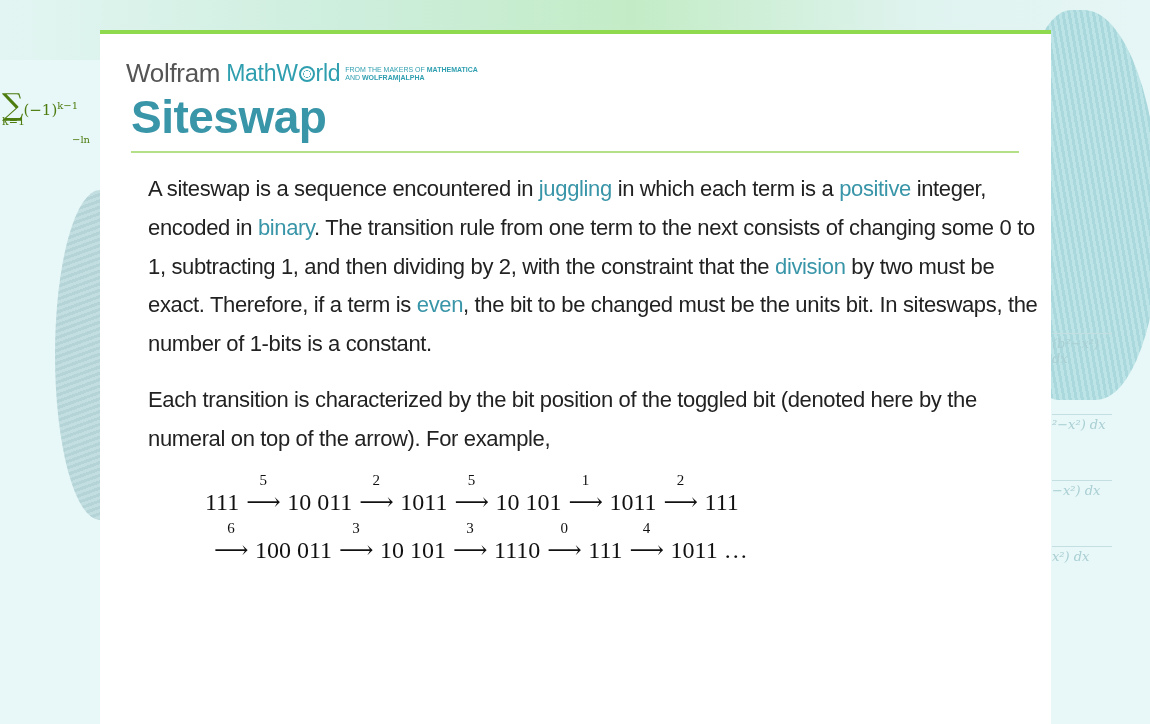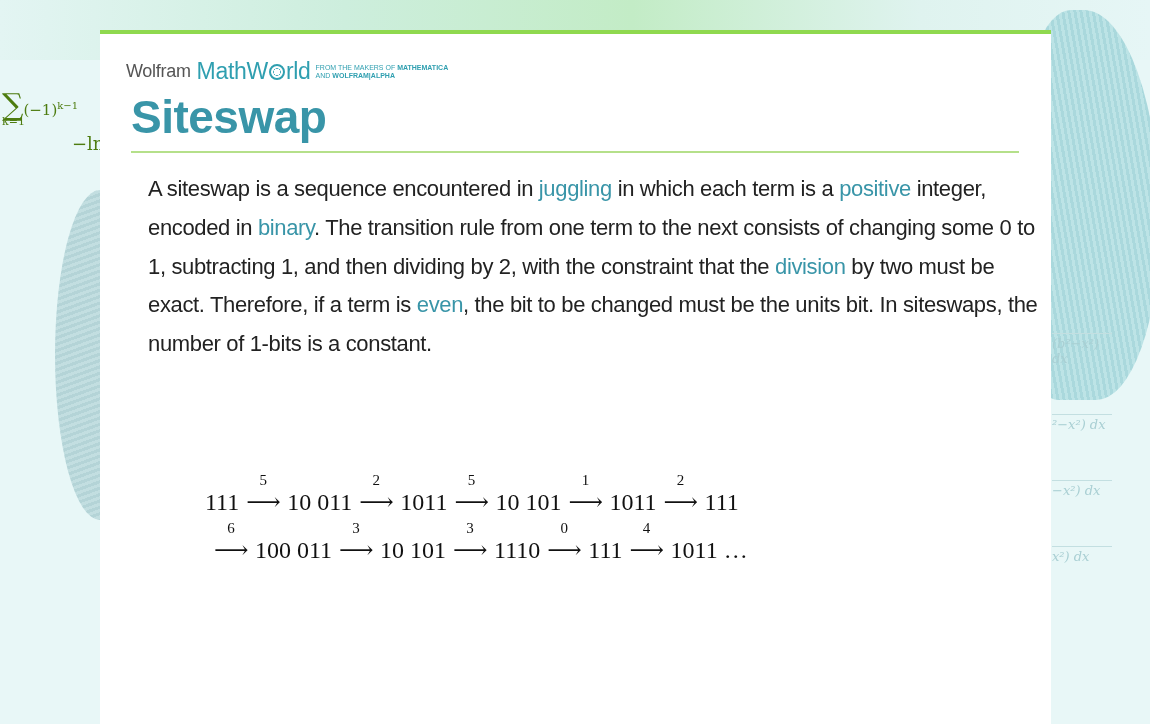--- a/index.html
+++ b/index.html
@@ -11,21 +11,21 @@
   .bg-top {
     position: absolute; left: 0; top: 0; width: 1150px; height: 60px;
     background: linear-gradient(90deg, #e3f5f3 0%, #cdeedd 30%, #c3ecc6 55%, #dff3ef 80%, #e6f6f6 100%);
   }
   .bg-left-formula {
     position: absolute; left: 2px; top: 90px; color: #4d7c0f;
     font-family: "DejaVu Serif", serif; font-size: 15px; line-height: 1;
   }
   .bg-left-formula .sig { font-size: 30px; }
   .bg-left-formula .sub { font-size: 11px; display:block; margin-top:-4px; }
-  .bg-left-formula .ln { position:absolute; left: 70px; top: 45px; font-size: 18px; }
+  .bg-left-formula .ln { position:absolute; left: 70px; top: 45px; font-size: 10px; }
   .bg-blob-left {
     position: absolute; left: 55px; top: 190px; width: 90px; height: 330px;
     border-radius: 50% 10% 10% 50%;
     background: repeating-linear-gradient(160deg, #a7cbcf 0px, #a7cbcf 3px, #b9d8db 3px, #b9d8db 6px);
     opacity: 0.8;
   }
   .bg-blob-right {
     position: absolute; left: 1020px; top: 10px; width: 140px; height: 390px;
     border-radius: 40% 60% 50% 30%;
     background: repeating-linear-gradient(80deg, #9fd3d8 0px, #9fd3d8 3px, #b5e0e3 3px, #b5e0e3 6px);
@@ -37,21 +37,21 @@
   }
   .bg-right-formulas div { margin-bottom: 24px; border-top: 1px solid #c3dfe1; padding-top: 2px; width: 60px; margin-top: 48px; }
 
   .card {
     position: absolute; left: 100px; top: 30px; width: 951px; height: 720px;
     background: #ffffff; border-top: 4px solid #8fd94f;
   }
   .brand {
     position: absolute; left: 26px; top: 24px; display: flex; align-items: center;
   }
-  .brand-wolfram { font-size: 18px; color: #555; letter-spacing: -0.3px; }
+  .brand-wolfram { font-size: 26px; color: #555; letter-spacing: -0.3px; }
   .brand-mathworld { font-size: 23px; color: #2f9fb0; margin-left: 6px; letter-spacing: -0.3px; }
   .globe {
     display: inline-block; width: 16px; height: 16px; border: 2px solid #2f9fb0; border-radius: 50%;
     vertical-align: -1px; position: relative; box-sizing: border-box; margin: 0 1px;
     background: radial-gradient(circle at 50% 50%, transparent 40%, #2f9fb0 42%, transparent 46%);
   }
   .brand-tag { font-size: 7px; line-height: 8px; color: #2f9fb0; margin-left: 5px; text-transform: uppercase; }
   .brand-tag b { font-weight: bold; }
   .title {
     position: absolute; left: 31px; top: 56px; font-size: 46px; color: #3995a8; margin: 0; font-weight: bold;
@@ -107,20 +107,21 @@
     </span>
   </div>
 
   <h1 class="title">Siteswap</h1>
   <div class="sep"></div>
 
   <div class="body-text p1">
     <span>A siteswap is a sequence encountered in </span><a href="#">juggling</a><span> in which each term is a </span><a href="#">positive</a><span> integer, encoded in </span><a href="#">binary</a><span>. The transition rule from one term to the next consists of changing some 0 to 1, subtracting 1, and then dividing by 2, with the constraint that the </span><a href="#">division</a><span> by two must be exact. Therefore, if a term is </span><a href="#">even</a><span>, the bit to be changed must be the units bit. In siteswaps, the number of 1-bits is a constant.</span>
   </div>
 
+  <div class="body-text p2">Each transition is characterized by the bit position of the toggled bit (denoted here by the numeral on top of the arrow). For example,</div>
 
   <div class="math l1">
     <span class="term">111</span>
     <span class="arr"><span class="lbl">5</span><span class="shaft">⟶</span></span>
     <span class="term">10 011</span>
     <span class="arr"><span class="lbl">2</span><span class="shaft">⟶</span></span>
     <span class="term">1011</span>
     <span class="arr"><span class="lbl">5</span><span class="shaft">⟶</span></span>
     <span class="term">10 101</span>
     <span class="arr"><span class="lbl">1</span><span class="shaft">⟶</span></span>

